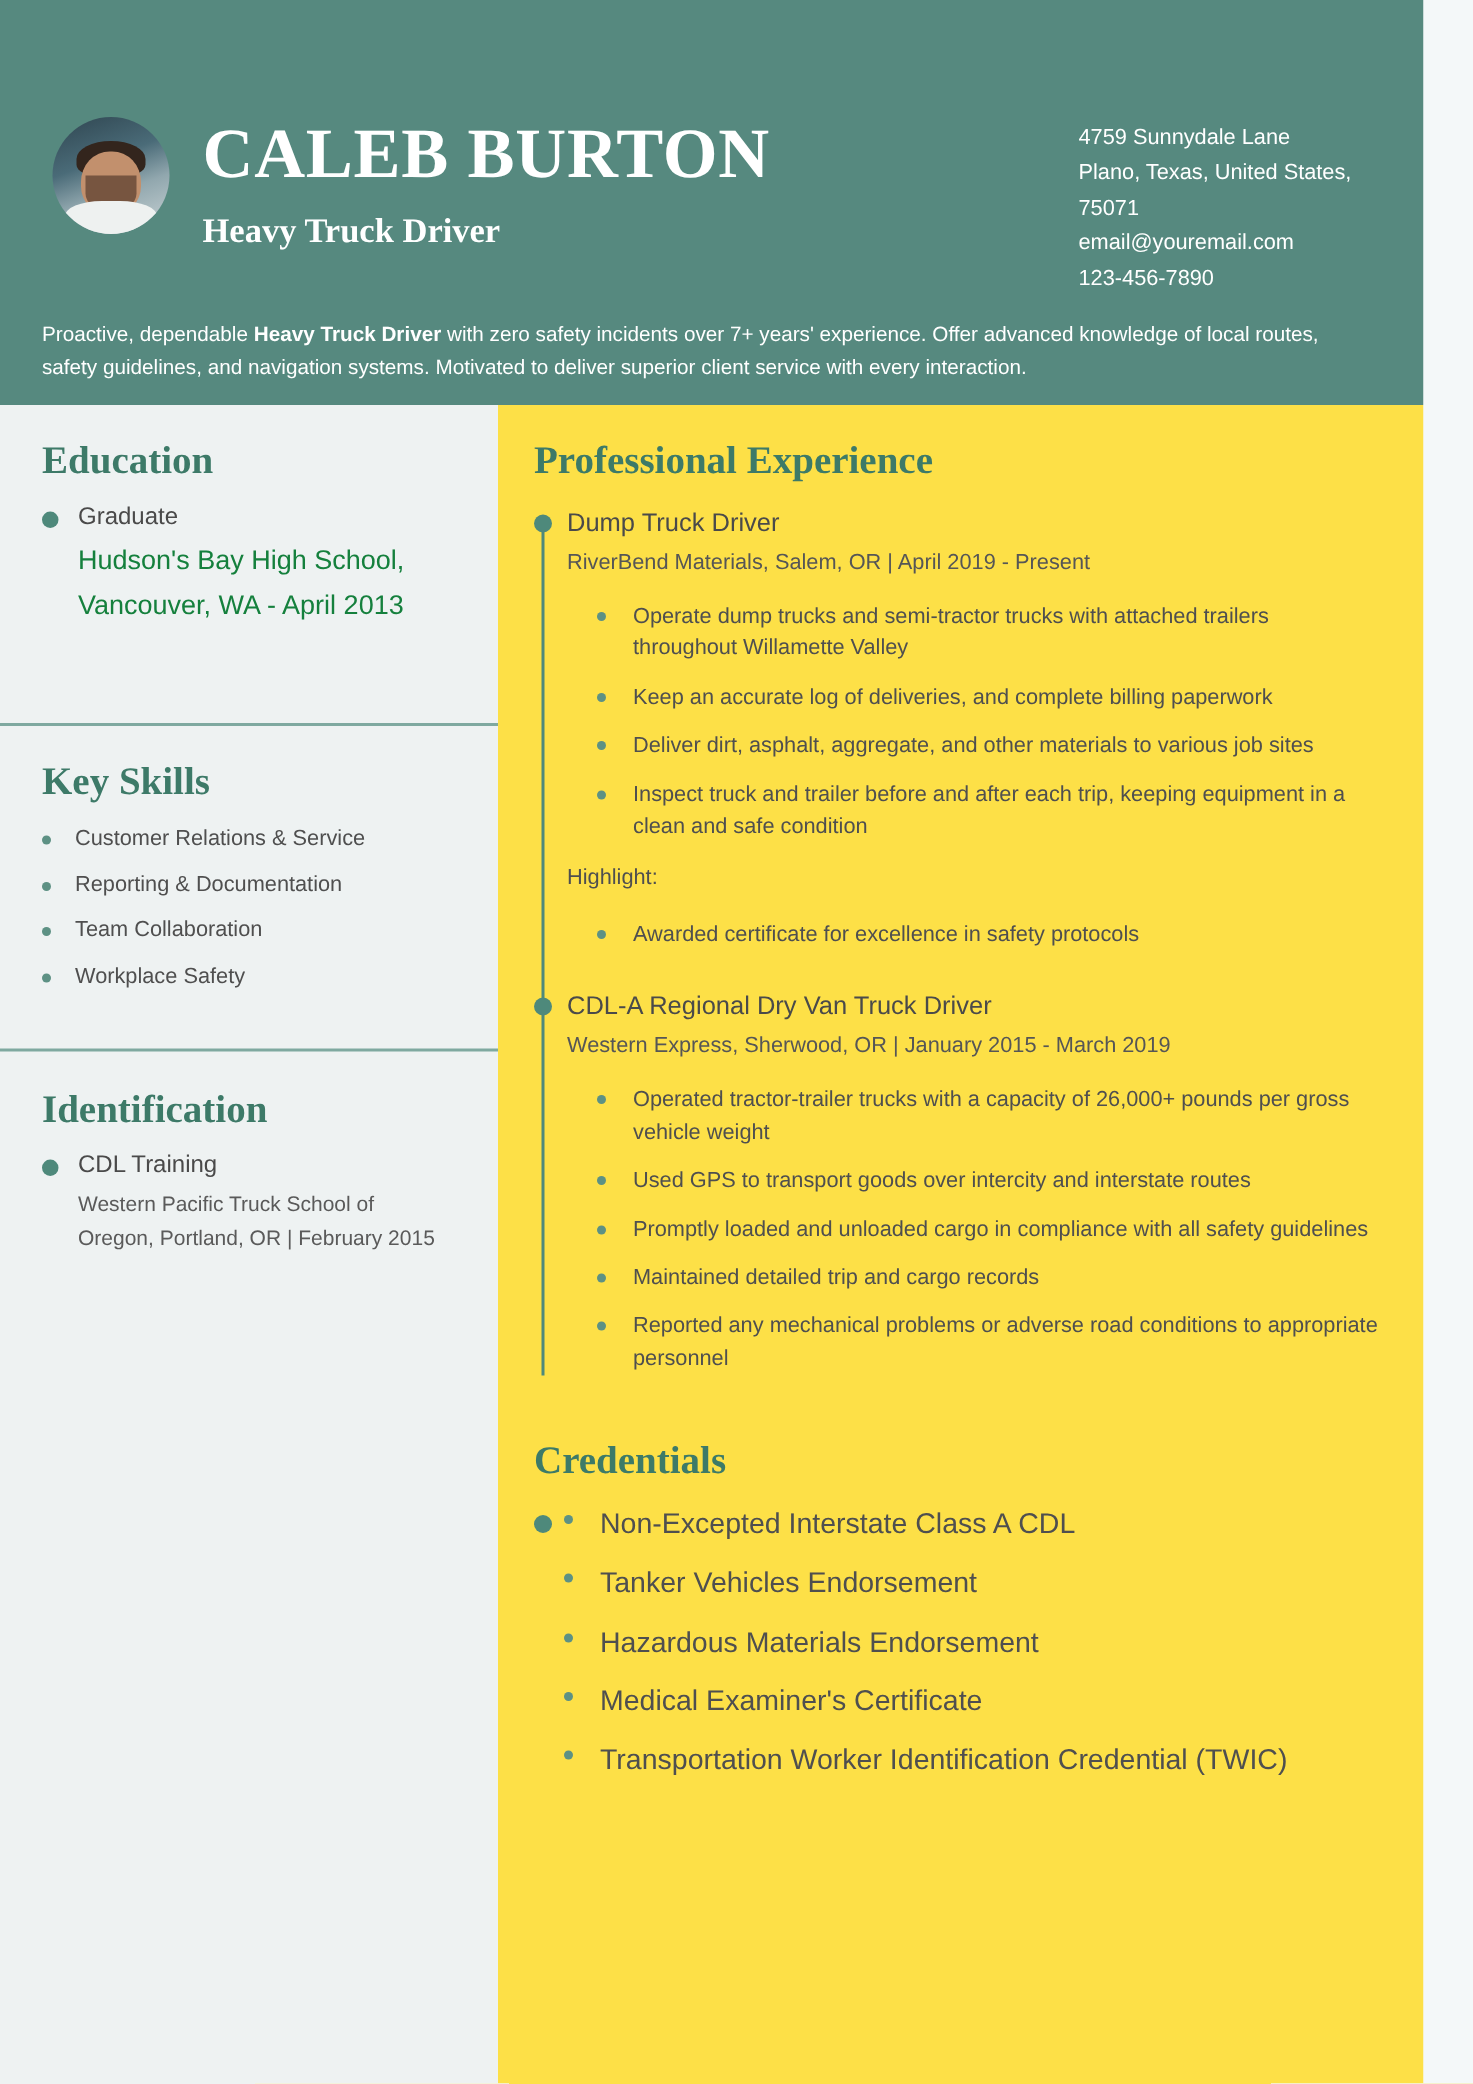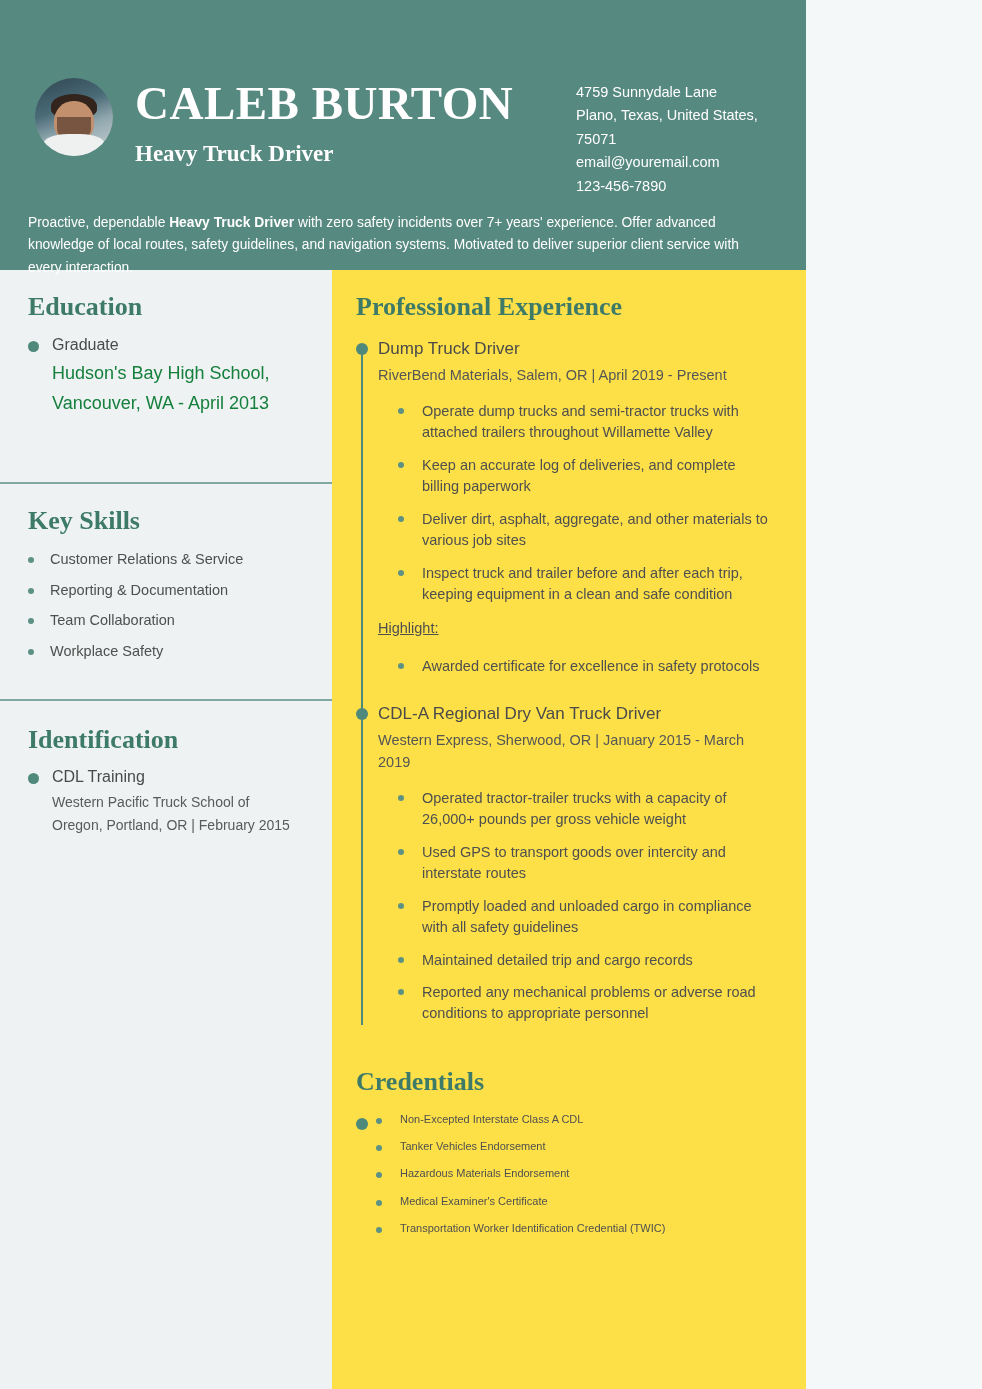--- a/index.html
+++ b/index.html
@@ -6,21 +6,21 @@
 
   html, body {
     width: 982px;
     height: 1389px;
     background: #f4f8f9;
     font-family: "Liberation Sans", sans-serif;
   }
 
   .resume {
     position: relative;
-    width: 806px;
+    width: 949px;
     height: 1389px;
     background: #f4f8f9;
     overflow: hidden;
   }
 
   
   .header {
     position: relative;
     width: 100%;
     height: 270px;
@@ -307,21 +307,20 @@
     color: #4f4f4f;
     line-height: 1.48;
     max-width: 570px;
   }
 
   .highlight-label {
     font-size: 14.5px;
     color: #4f4f4f;
     margin-top: 14px;
     margin-bottom: 20px;
-    text-decoration: underline;
   }
 
   .cred-block { position: relative; margin-top: 16px; }
   .cred-dot-lg {
     position: absolute;
     left: 0;
     top: 7px;
     width: 12px;
     height: 12px;
     border-radius: 50%;
@@ -337,21 +336,21 @@
     width: 6px;
     height: 6px;
     border-radius: 50%;
     background: #5d9184;
     flex: 0 0 6px;
     margin-top: 7px;
     margin-left: 20px;
   }
   .cred-list .b-txt {
     margin-left: 18px;
-    font-size: 11px;
+    font-size: 19px;
     color: #4f4f4f;
     line-height: 1.48;
   }
 </style>
 </head>
 <body>
 
 <div class="resume">
 
   <div class="header">

